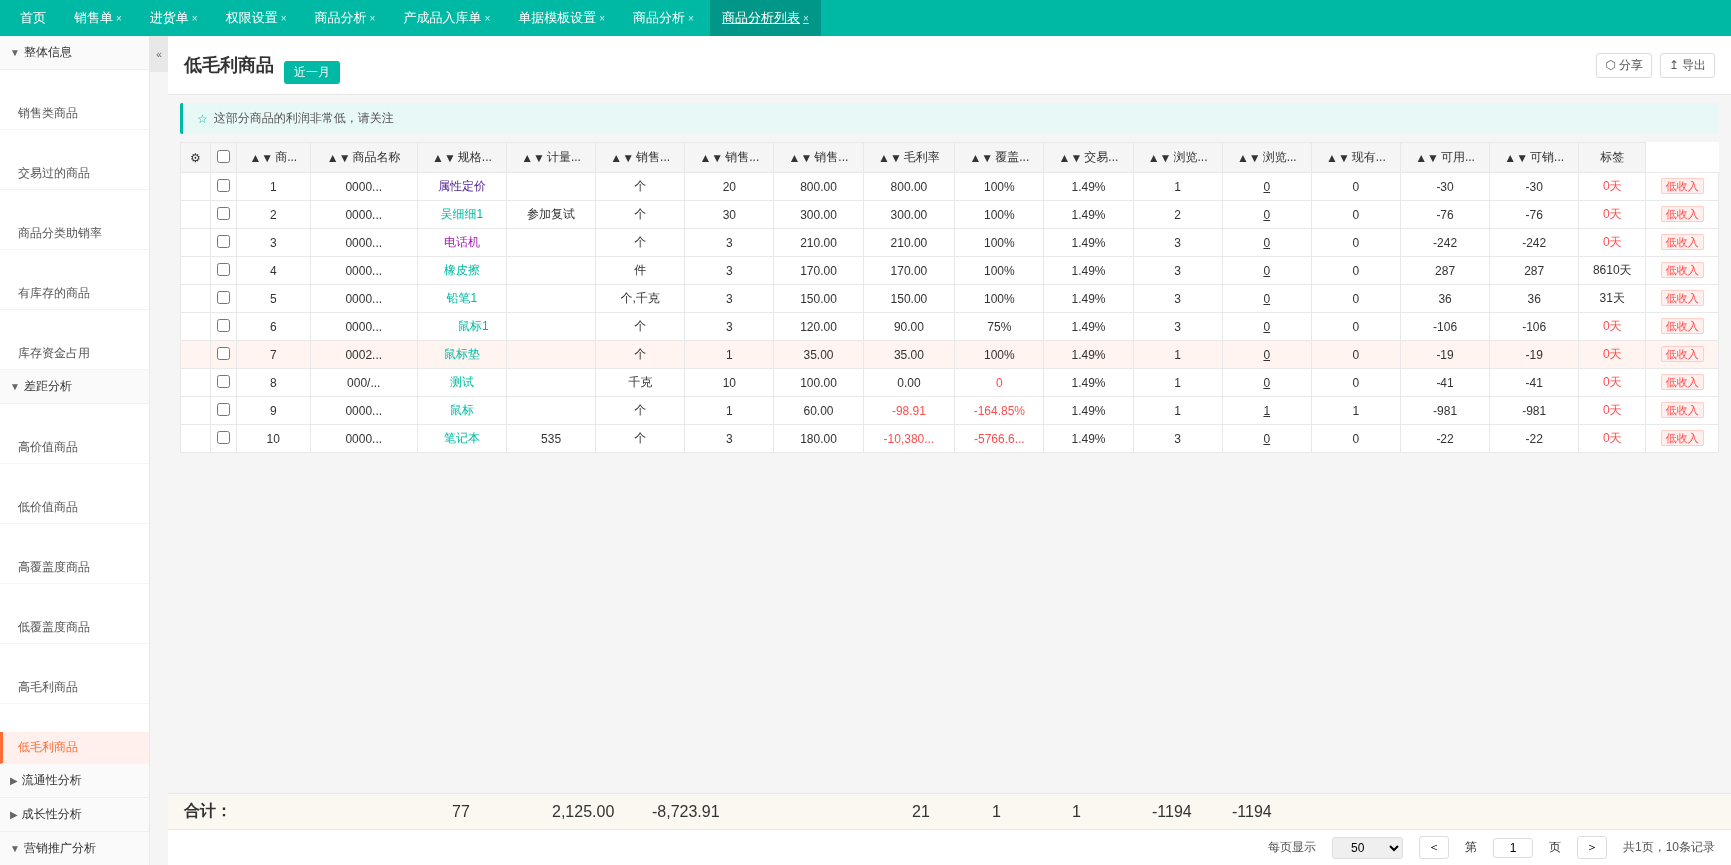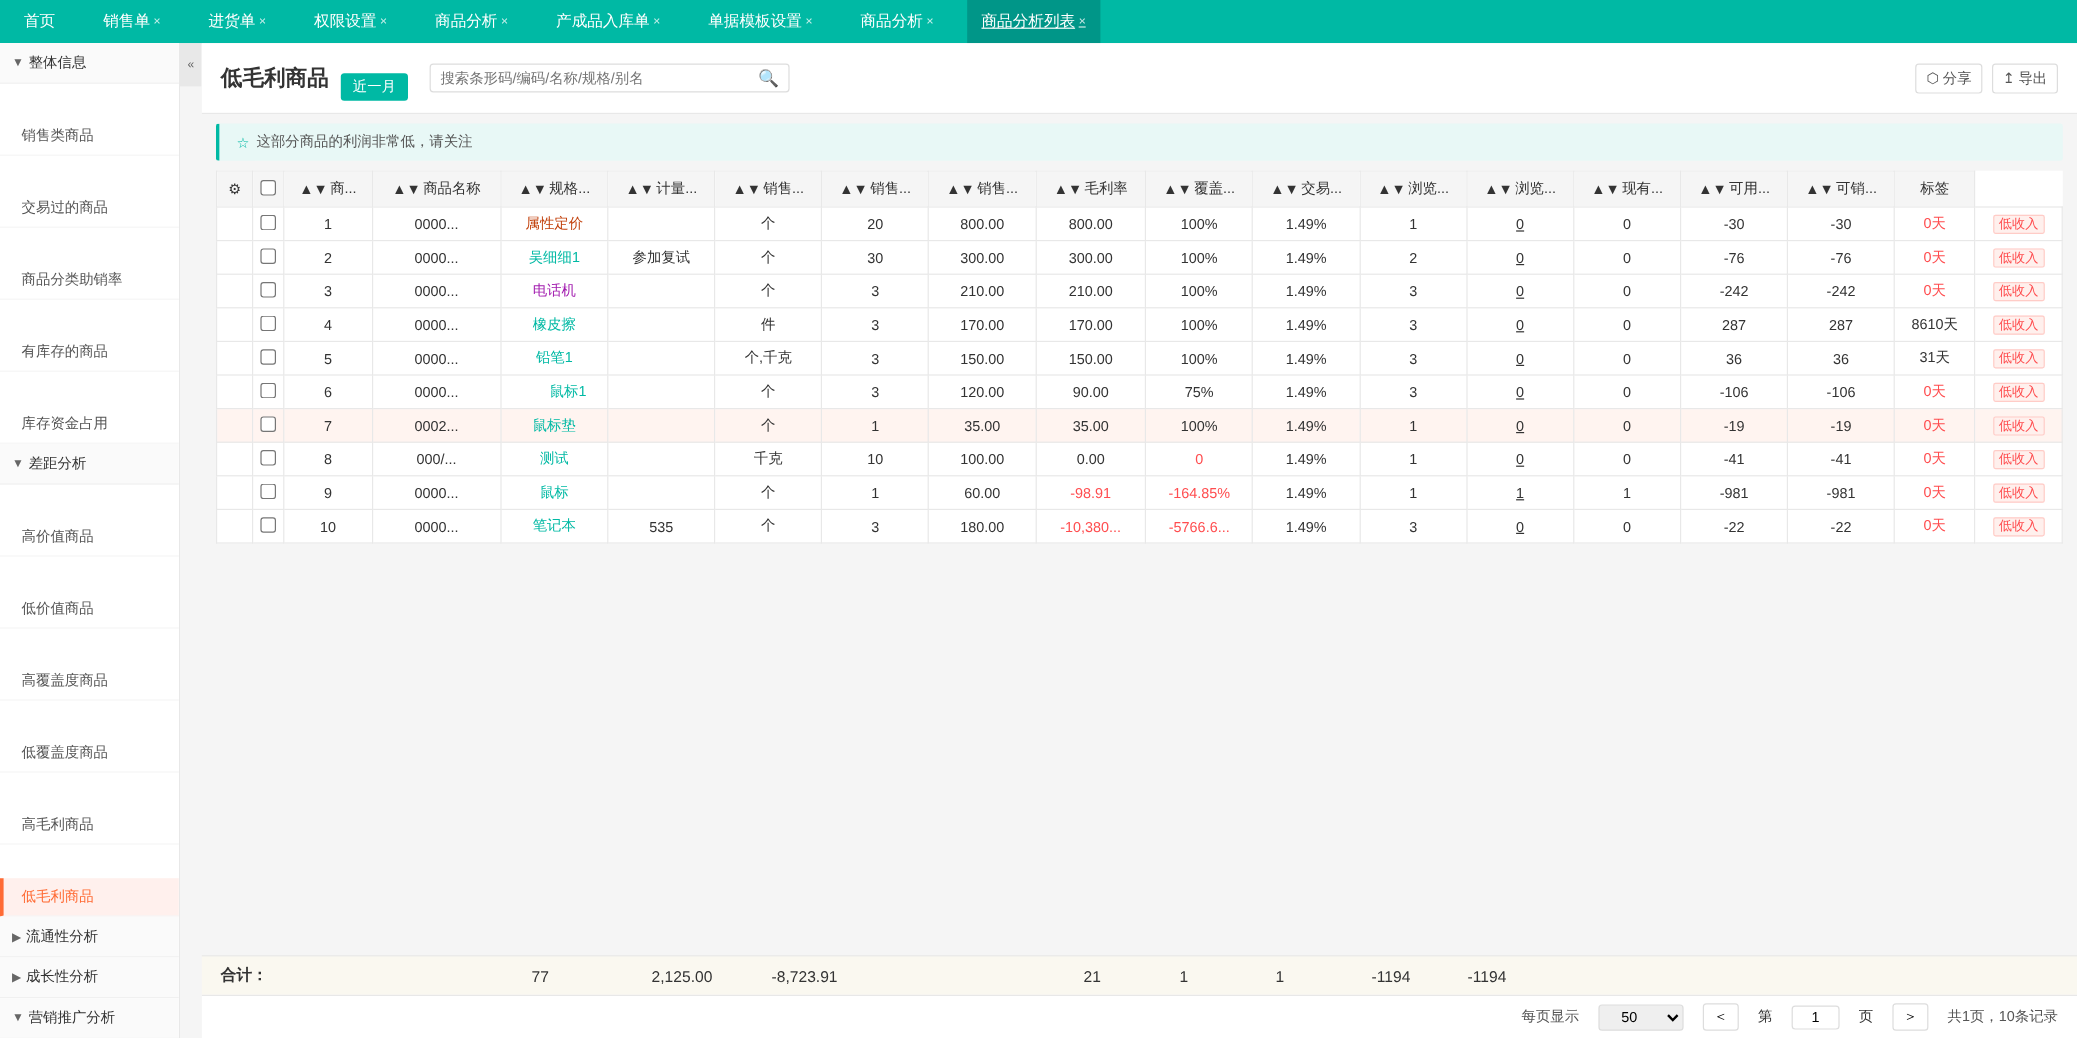--- a/index.html
+++ b/index.html
@@ -6,21 +6,21 @@
     body { font-family: 'Microsoft YaHei', Arial, sans-serif; font-size: 12px; background: #f5f5f5; color: #333; }
 
     
     .top-nav {
       background: #00b9a4;
       display: flex;
       align-items: center;
       height: 36px;
       padding: 0 8px;
       color: #fff;
-      gap: 16px;
+      gap: 4px;
     }
     .nav-item {
       padding: 0 12px;
       height: 36px;
       display: flex;
       align-items: center;
       cursor: pointer;
       white-space: nowrap;
       font-size: 13px;
     }
@@ -201,21 +201,21 @@
     .days-red { color: #ff4d4f; }
     .days-normal { color: #333; }
 
     
     .table-footer {
       background: #faf8f0;
       border-top: 1px solid #e8e8e8;
       padding: 7px 16px;
       display: flex;
       align-items: center;
-      font-size: 13px;
+      font-size: 16px;
       color: #333;
       gap: 20px;
     }
     .footer-label { font-weight: bold; }
 
     
     .pagination-bar {
       background: #fff;
       border-top: 1px solid #e8e8e8;
       padding: 6px 16px;
@@ -349,24 +349,20 @@
     <div class="sidebar-item">新品</div>
   </aside>
 
   <div class="collapse-btn">«</div>
 
   <main class="content">
 
     <div class="content-header">
       <span class="page-title">低毛利商品</span>
       <button class="filter-btn">近一月</button>
-      <div class="search-box">
-        <input type="text" placeholder="搜索条形码/编码/名称/规格/别名" style="">
-        <span class="search-icon">🔍</span>
-      </div>
       <div class="header-actions">
         <button class="action-btn">
           <span>⬡</span>
           <span>分享</span>
         </button>
         <button class="action-btn">
           <span>↥</span>
           <span>导出</span>
         </button>
       </div>
@@ -479,21 +475,21 @@
                 </div>
               </th>
           </tr>
         </thead>
         <tbody id="table-body">
         <tr>
     <td></td>
     <td><input type="checkbox" style=""></td>
     <td class="row-num">1</td>
     <td>0000...</td>
-    <td style="color:#c2410c;cursor:pointer;">属性定价</td>
+    <td style="color:#4c1d95;cursor:pointer;">属性定价</td>
     <td></td>
     <td>个</td>
     <td>20</td>
     <td>800.00</td>
     <td class="">800.00</td>
     <td class="">100%</td>
     <td>1.49%</td>
     <td>1</td>
     <td><span class="underline-text">0</span></td>
     <td>0</td>

